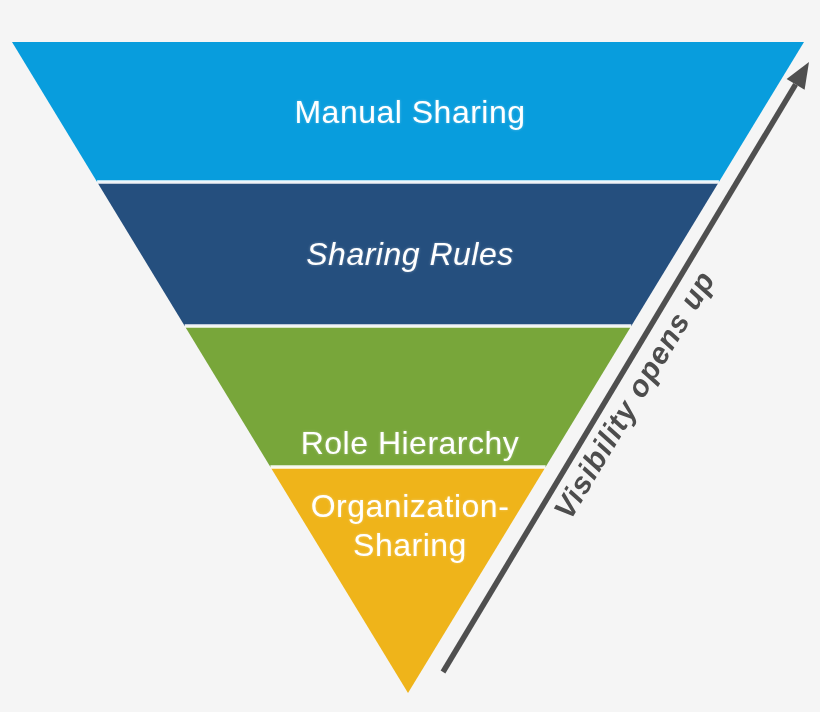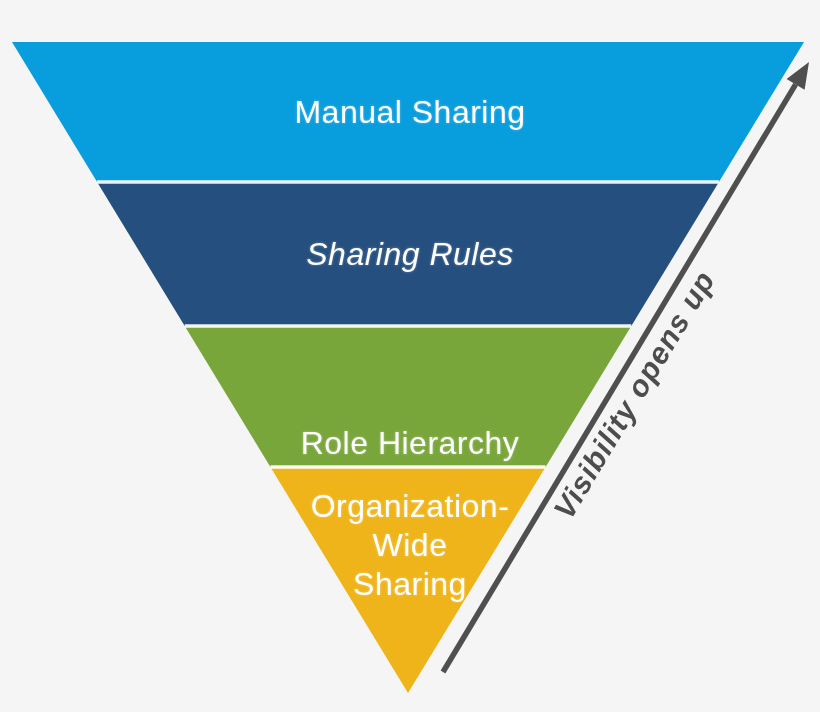--- a/index.html
+++ b/index.html
@@ -72,17 +72,16 @@
   </svg>
 
   <div class="layer-label l1">Manual Sharing</div>
 
   <div class="layer-label l2">Sharing Rules</div>
 
   <div class="layer-label l3">Role Hierarchy</div>
 
   <div class="layer-label l4">
     <span class="line">Organization-</span>
-    <span class="line">Wide</span>
     <span class="line">Sharing</span>
   </div>
 
 </div>
 
 </body></html>

